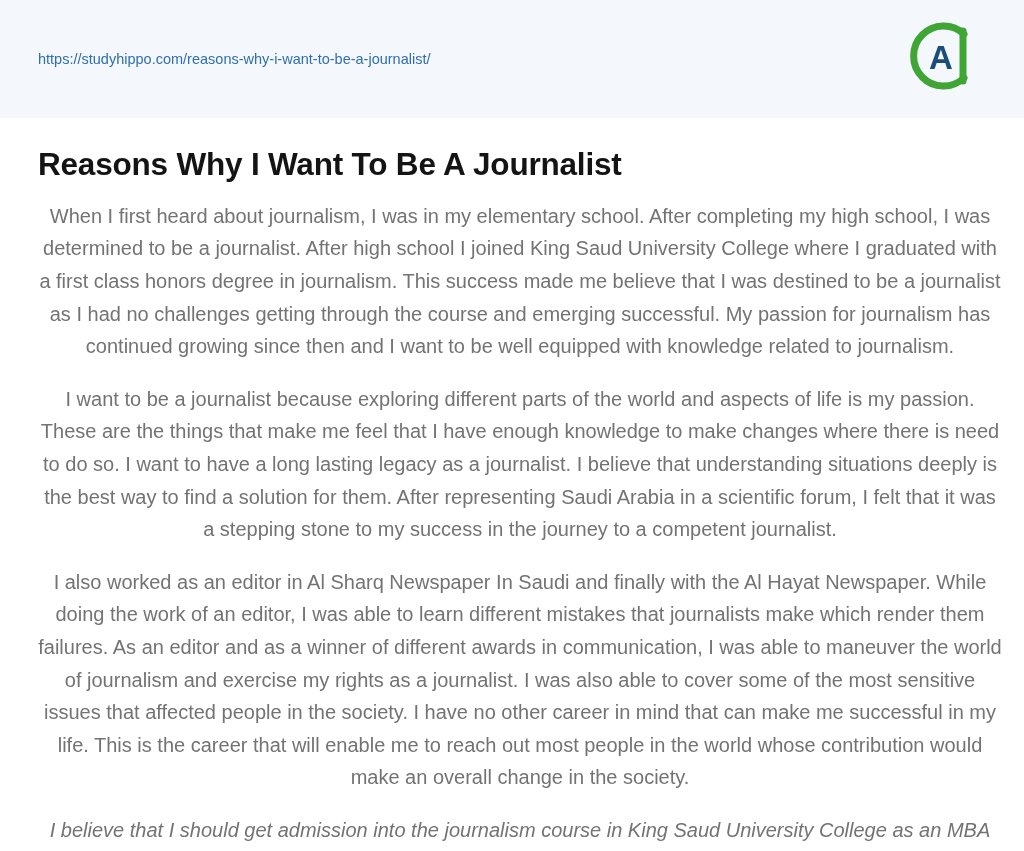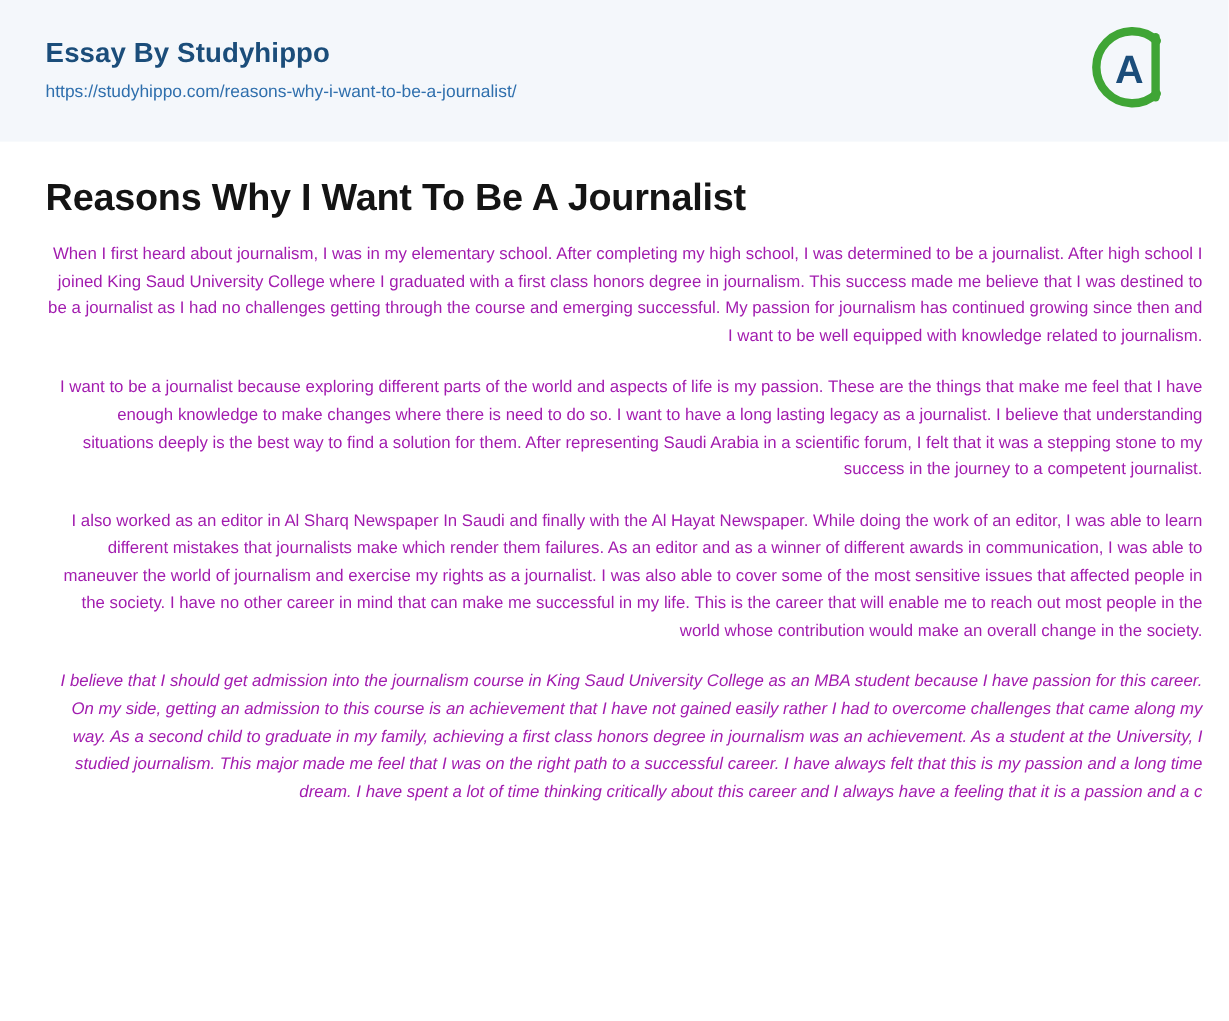--- a/index.html
+++ b/index.html
@@ -53,35 +53,34 @@
   }
   .title {
     font-size: 31.5px;
     font-weight: bold;
     color: #141414;
     margin: 0 0 16px 0;
     letter-spacing: -0.2px;
     line-height: 1.2;
   }
   .para {
-    font-size: 14px;
+    font-size: 20px;
     line-height: 1.63;
-    color: #a21caf;
+    color: #737373;
     margin: 0 0 20px 0;
-    text-align: right;
+    text-align: center;
   }
   .para:last-child { margin-bottom: 0; font-style: italic; }
 </style>
 </head>
 <body>
 
 <div class="page">
 
   <div class="header">
-    <div class="brand">Essay By Studyhippo</div>
     <a class="source-url" href="#">https://studyhippo.com/reasons-why-i-want-to-be-a-journalist/</a>
     <div class="logo">
       <svg width="78" height="78" viewBox="0 0 78 78" xmlns="http://www.w3.org/2000/svg">
         <path d="M62 17 A30 30 0 1 0 62 61" fill="none" stroke="#3fa535" stroke-width="7" stroke-linecap="round"></path>
         <path d="M61 14 L61 64" fill="none" stroke="#3fa535" stroke-width="7" stroke-linecap="round"></path>
         <text x="39" y="52" font-family="'Liberation Sans', sans-serif" font-size="33" font-weight="bold" fill="#1b4d7a" text-anchor="middle">A</text>
       </svg>
     </div>
   </div>
 

